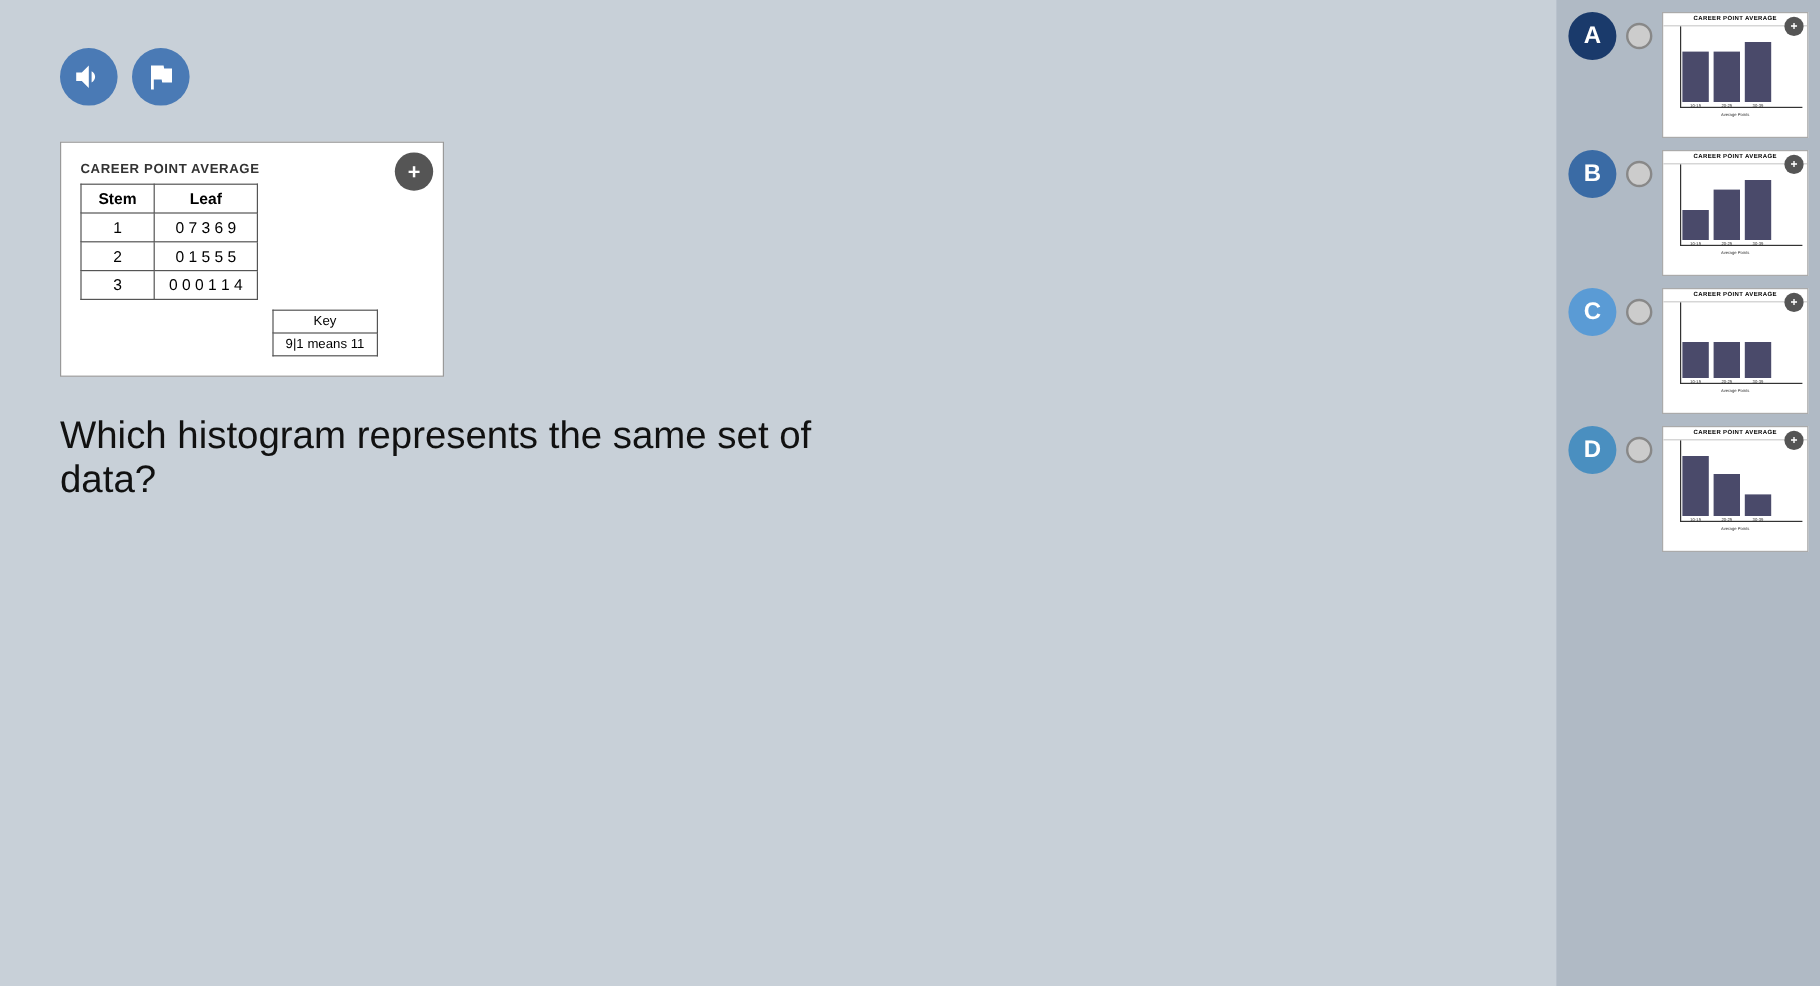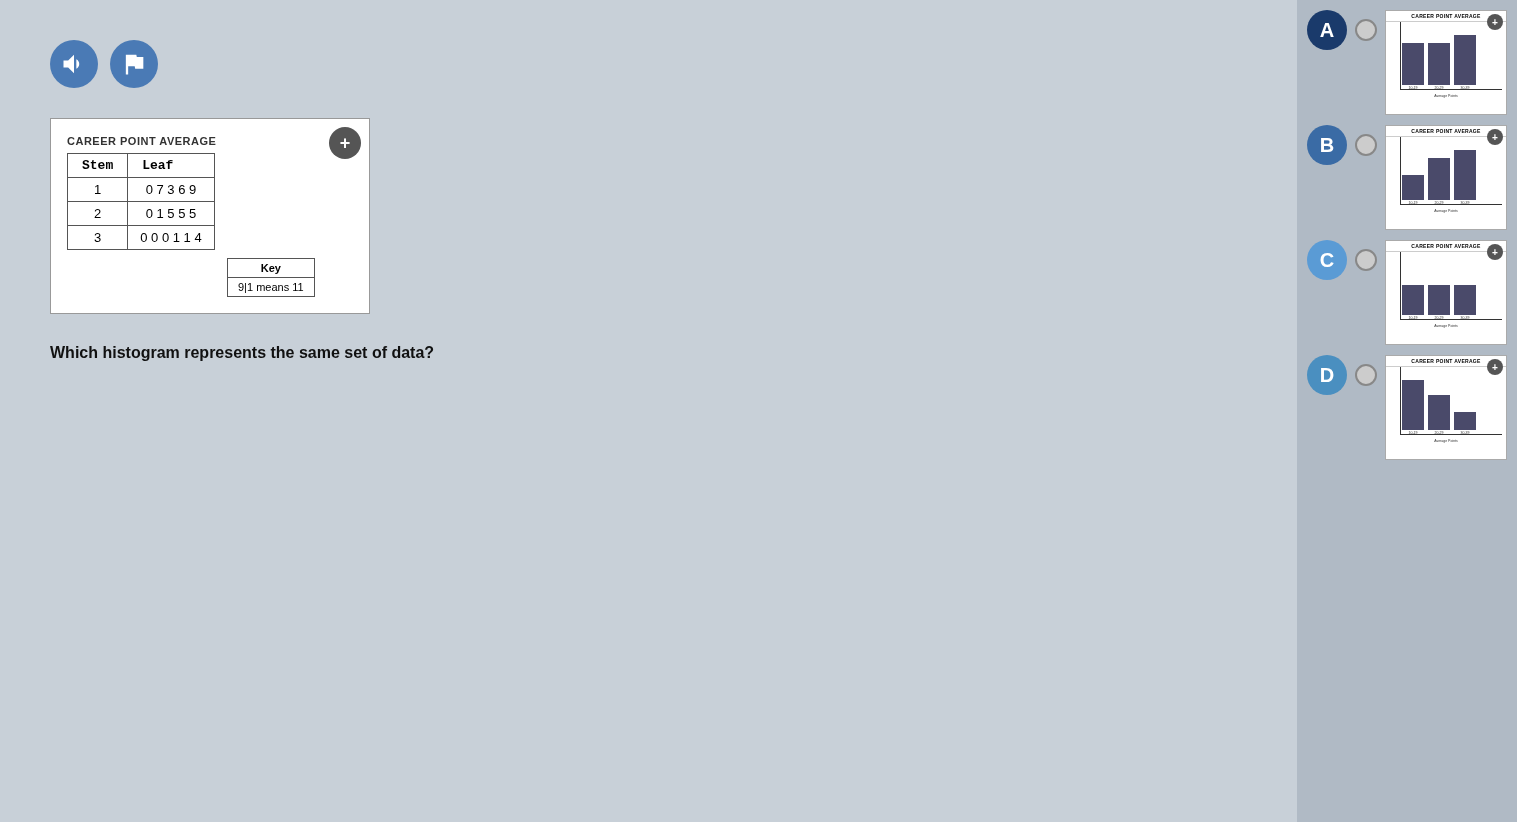--- a/index.html
+++ b/index.html
@@ -89,36 +89,35 @@
 
     .stem-leaf-table {
       border-collapse: collapse;
       font-size: 14px;
     }
 
     .stem-leaf-table th {
       border: 1px solid #555;
       padding: 4px 14px;
       font-weight: bold;
-      text-align: left;
+      text-align: center;
       background: white;
       font-size: 13px;
-      font-family: Liberation Mono, monospace;
     }
 
     .stem-leaf-table td {
       border: 1px solid #555;
       padding: 4px 12px;
       text-align: center;
       font-size: 13px;
     }
 
     .sub-question {
-      font-size: 16px;
-      font-weight: bold;
+      font-size: 32px;
+      font-weight: normal;
       color: #111;
       max-width: 700px;
     }
 
     
     .right-panel {
       width: 220px;
       background: #b0bac5;
       display: flex;
       flex-direction: column;
@@ -240,21 +239,21 @@
         <tr>
           <td>3</td>
           <td>0 0 0 1 1 4</td>
         </tr>
       </tbody>
     </table>
     <div style="margin-top:8px; margin-left:160px;">
       <table class="stem-leaf-table">
         <tbody>
             <tr>
-          <td style="font-weight:bold; font-size:11px; padding:3px 10px;">Key</td>
+          <td style="font-weight:normal; font-size:11px; padding:3px 10px;">Key</td>
         </tr>
         <tr>
           <td style="font-size:11px; padding:3px 10px;">9|1 means 11</td>
         </tr>
       </tbody>
         </table>
     </div>
   </div>
 
   <div class="sub-question">Which histogram represents the same set of data?</div>

